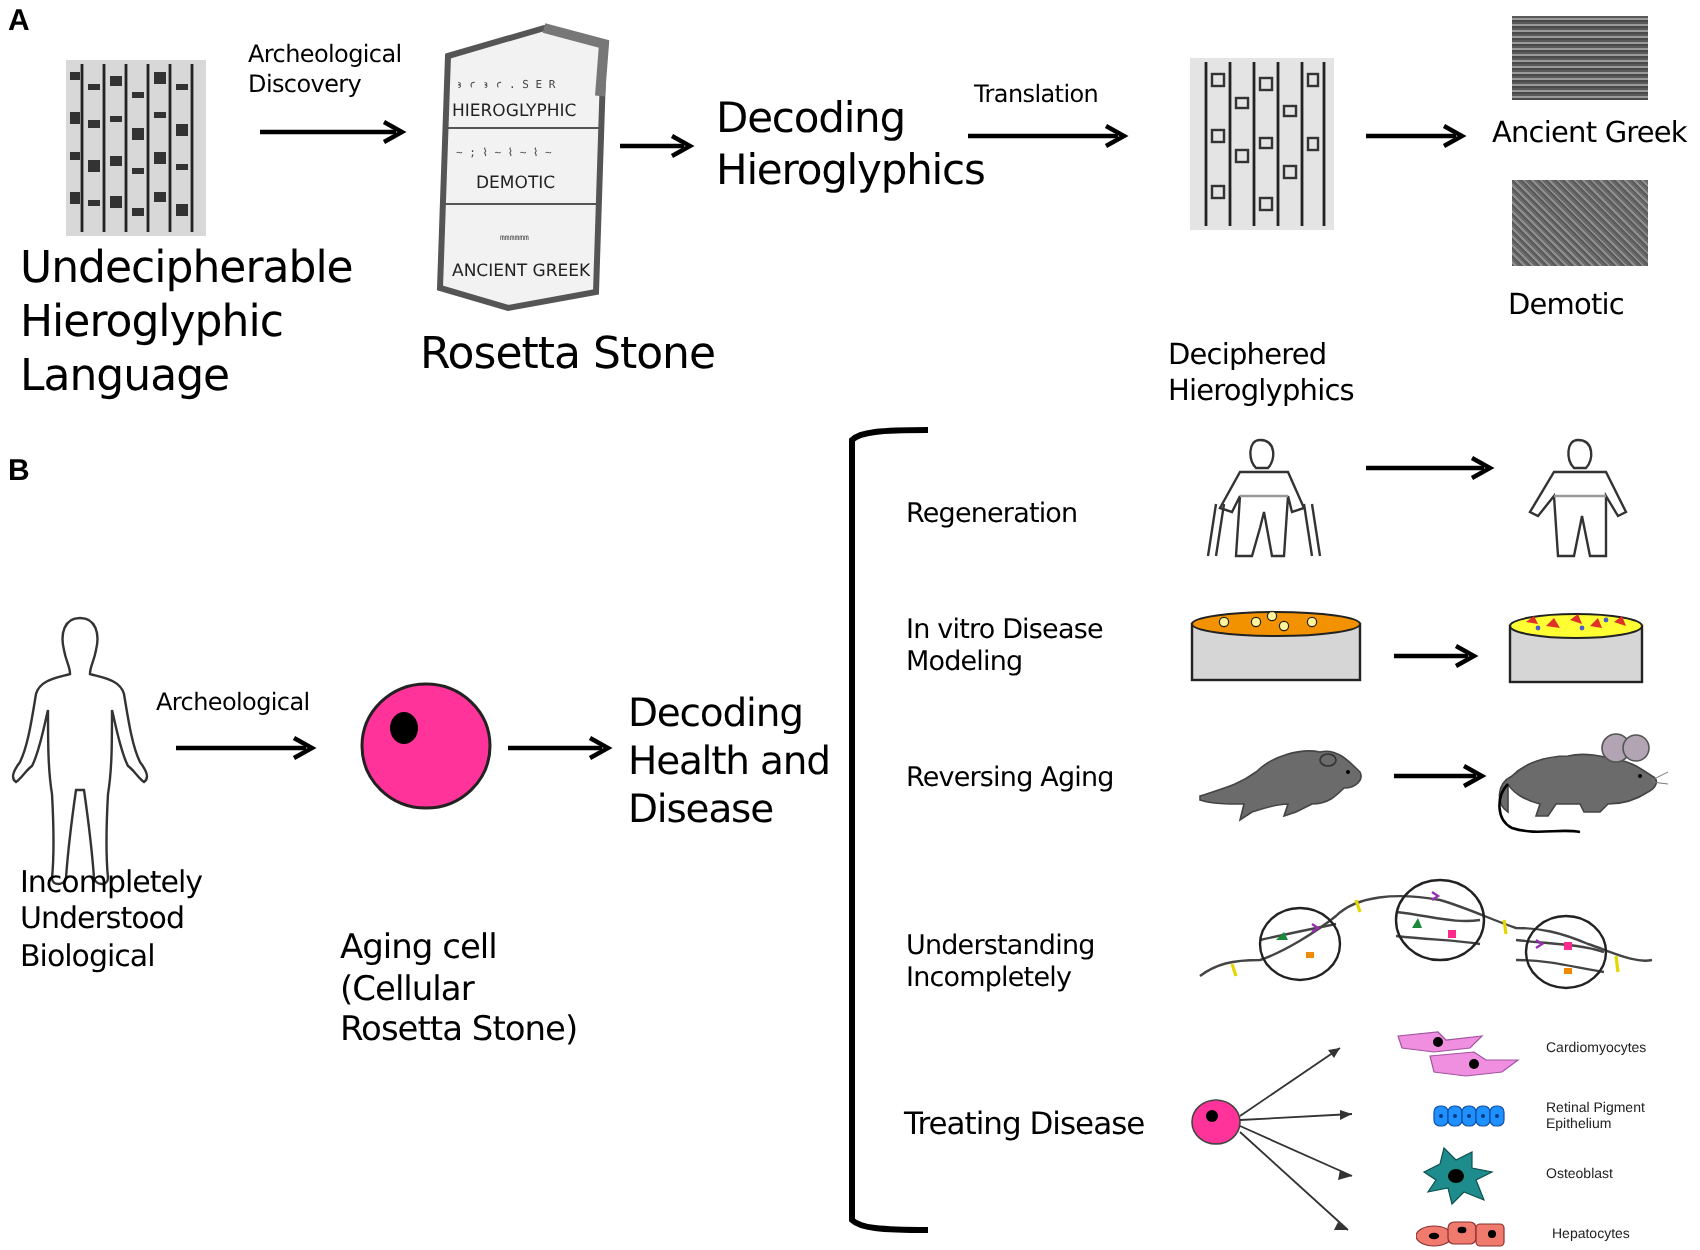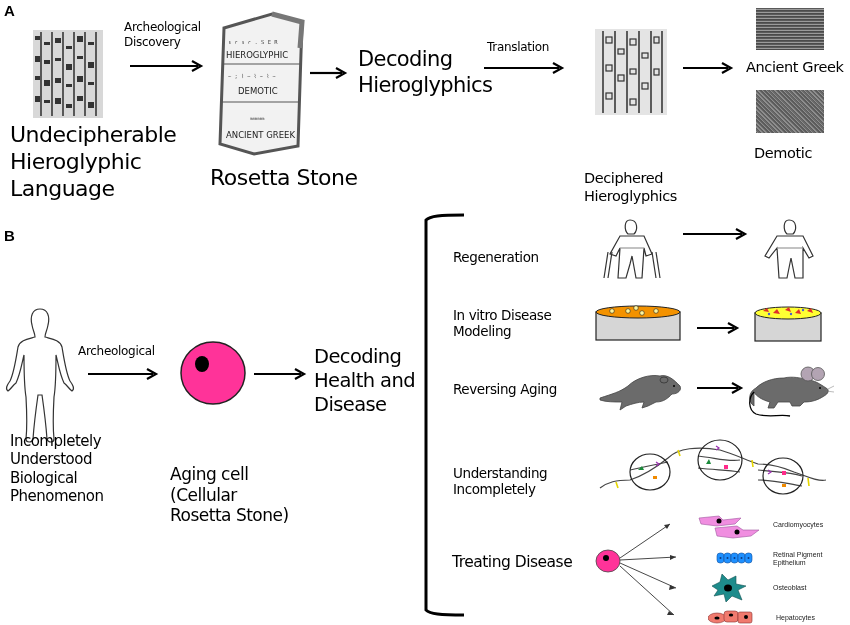--- a/index.html
+++ b/index.html
@@ -166,21 +166,20 @@
 <div class="t" style="left:314px;top:345px;font-size:19.5px;letter-spacing:-0.6px;">
   <div>Decoding</div>
   <div>Health and</div>
   <div>Disease</div>
 </div>
 
 <div class="t big" style="left:10px;top:432px;font-size:15px;">
   <div>Incompletely</div>
   <div>Understood</div>
   <div>Biological</div>
-  <div>Phenomenon</div>
 </div>
 
 <div class="t big" style="left:170px;top:464px;font-size:17px;">
   <div>Aging cell</div>
   <div>(Cellular</div>
   <div>Rosetta Stone)</div>
 </div>
 
 <svg class="abs" style="left:420px;top:210px;" width="50" height="410">
   <path d="M44,5 C20,5 10,6 6,10 L6,400 C10,404 20,405 44,405" fill="none" stroke="#000" stroke-width="3"></path>

